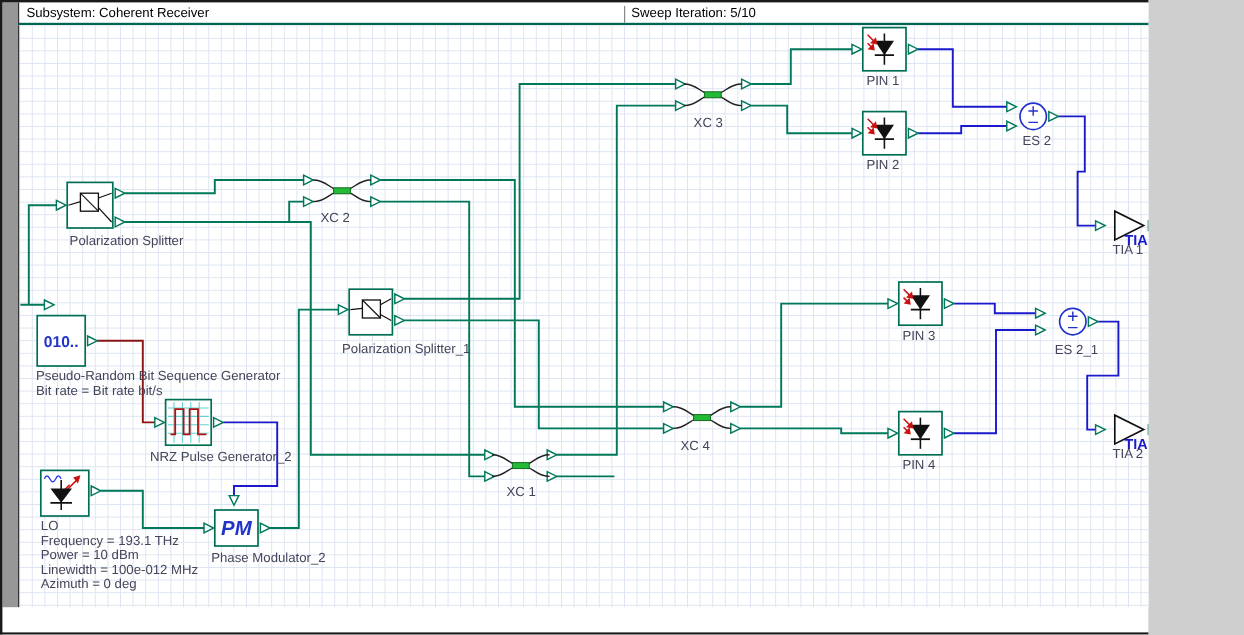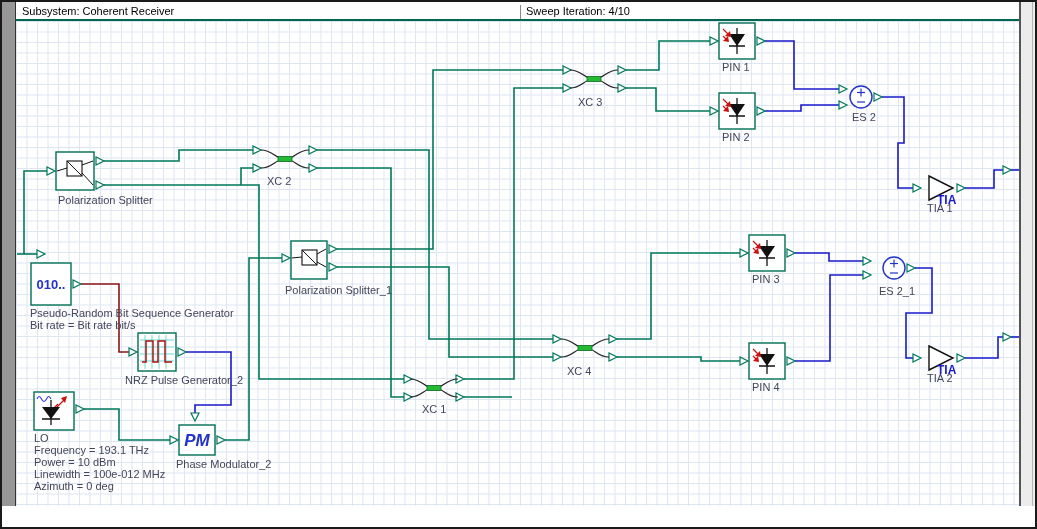--- a/index.html
+++ b/index.html
@@ -1,16 +1,16 @@
 <!DOCTYPE html>
 <html><head>
 <meta charset="utf-8">
 <style>
   html,body{margin:0;padding:0;background:#cfcfcf;}
-  .window{position:relative;width:1037px;height:529px;background:#fff;
+  .window{position:relative;width:957px;height:529px;background:#fff;
           font-family:"Liberation Sans",sans-serif;overflow:hidden;}
   .winborder{position:absolute;background:#1a1a1a;z-index:50;}
   .left-margin{position:absolute;left:2px;top:2px;width:13px;height:504px;background:#979797;}
   .header{position:absolute;left:15px;top:2px;width:1004px;height:17px;background:#ffffff;
           border-left:1px solid #333;border-bottom:2px solid #006650;font-size:11px;color:#000;}
   .header .subsys{position:absolute;left:6px;top:3px;}
   .header .sweep{position:absolute;left:504px;top:3px;border-left:1px solid #888;padding-left:5px;height:14px;}
   .page{position:absolute;left:15px;top:21px;width:1004px;height:485px;background-color:#ffffff;
         border-left:1px solid #333;
         background-image:linear-gradient(#dce5f2 1px,transparent 1px),
@@ -30,21 +30,21 @@
 
   <div class="winborder" style="left:0;top:0;width:1037px;height:2px;"></div>
   <div class="winborder" style="left:0;top:0;width:2px;height:529px;"></div>
   <div class="winborder" style="left:1035px;top:0;width:2px;height:529px;"></div>
   <div class="winborder" style="left:0;top:527px;width:1037px;height:2px;"></div>
 
   <div class="left-margin"></div>
 
   <div class="header">
     <span class="subsys">Subsystem: Coherent Receiver</span>
-    <span class="sweep">Sweep Iteration: 4/10</span>
+    <span class="sweep">Sweep Iteration: 5/10</span>
   </div>
 
   <div class="page">
     <svg id="diagram" width="1004" height="485" viewBox="15 21 1004 485">
         <polyline points="16,254 36,254" fill="none" stroke="#00785a" stroke-width="1.6"></polyline>
         <polyline points="23,254 23,171 46,171" fill="none" stroke="#00785a" stroke-width="1.6"></polyline>
         <polyline points="103,161 178,161 178,150 252,150" fill="none" stroke="#00785a" stroke-width="1.6"></polyline>
         <polyline points="103,185 258,185 258,379 403,379" fill="none" stroke="#00785a" stroke-width="1.6"></polyline>
         <polyline points="240,185 240,168 252,168" fill="none" stroke="#00785a" stroke-width="1.6"></polyline>
         <polyline points="83,409 118,409 118,440 169,440" fill="none" stroke="#00785a" stroke-width="1.6"></polyline>

